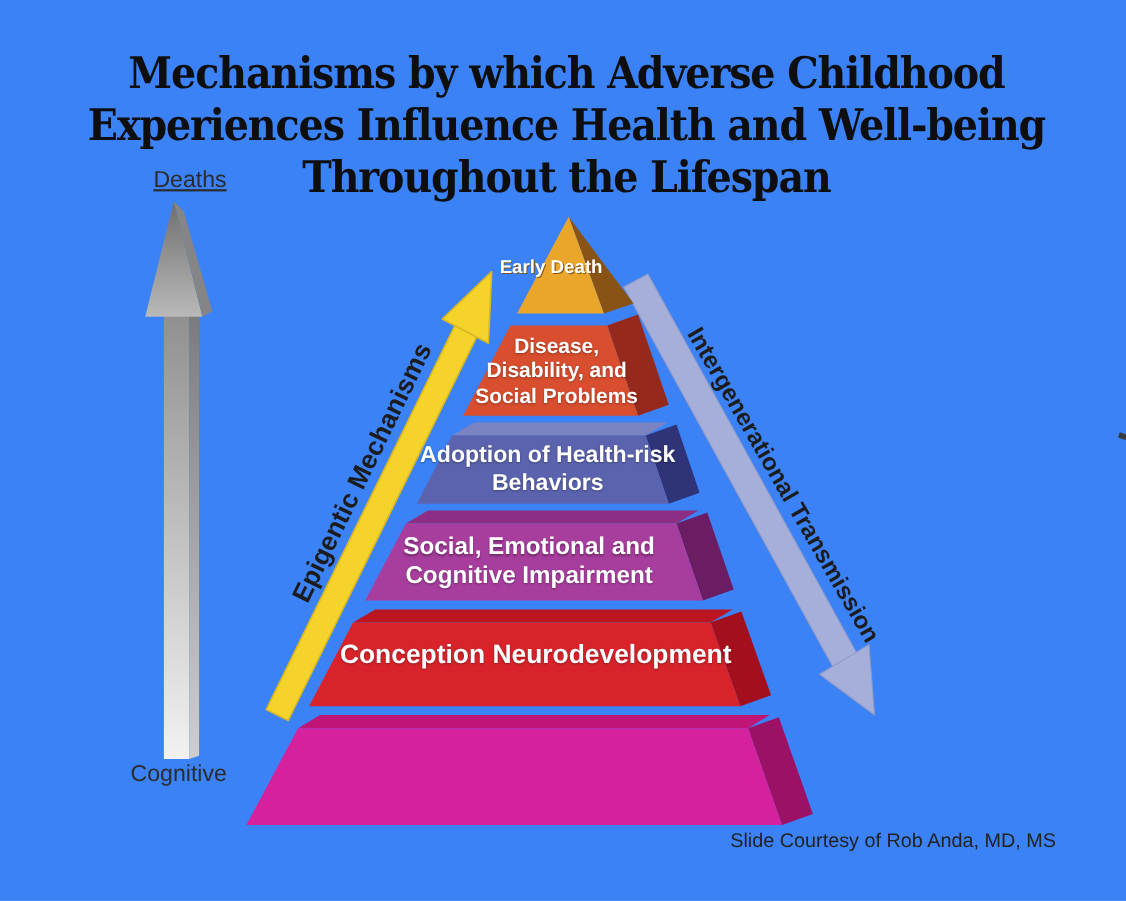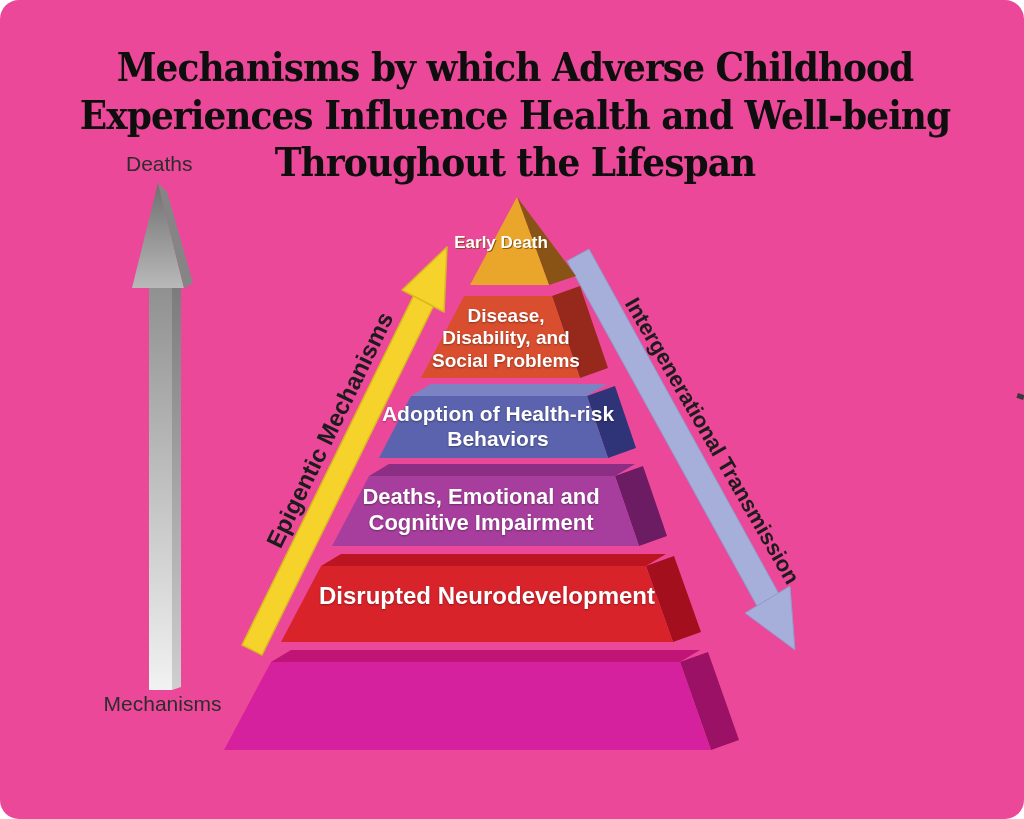--- a/index.html
+++ b/index.html
@@ -1,26 +1,26 @@
 <!DOCTYPE html>
 <html><head>
 <meta charset="utf-8">
 <style>
   html,body{margin:0;padding:0;background:#ffffff;}
-  #stage{position:relative;width:1024px;height:819px;background:#ec4899;overflow:hidden;
-         font-family:"Liberation Sans",sans-serif;border-radius:19px;}
+  #stage{position:relative;width:1024px;height:819px;background:#3b82f6;overflow:hidden;
+         font-family:"Liberation Sans",sans-serif;}
   
   #title{position:absolute;left:20px;top:44px;width:990px;text-align:center;
          font-family:"DejaVu Serif","Liberation Serif",serif;font-weight:bold;color:#0e0e0e;
          font-size:36px;line-height:1.2;letter-spacing:-1px;
          transform:scale(1,1.1);transform-origin:50% 0;}
   .title-line{white-space:nowrap;}
   
   .axis-label{position:absolute;color:#2c2c2c;font-size:21px;}
-  #deaths-label{left:126px;top:152px;width:80px;text-align:left;}
+  #deaths-label{left:126px;top:152px;width:80px;text-align:right;text-decoration:underline;}
   #conception-label{left:100px;top:692px;width:125px;text-align:center;}
   
   .lvl-label{position:absolute;color:#ffffff;font-weight:bold;text-align:center;
              line-height:1.18;text-shadow:0 1px 2px rgba(0,0,0,.35);}
   #lbl-early{left:446px;top:233px;width:110px;font-size:17px;text-shadow:1px 1px 0 rgba(125,75,10,.85);}
   #lbl-disease{left:425px;top:305px;width:162px;font-size:19px;}
   #lbl-adoption{left:378px;top:402px;width:240px;font-size:21px;}
   #lbl-social{left:340px;top:484px;width:282px;font-size:22px;}
   #lbl-disrupted{left:277px;top:582px;width:420px;font-size:24px;}
   #lbl-ace{left:240px;top:674px;width:480px;font-size:27px;}
@@ -110,26 +110,27 @@
     </g>
   </svg>
 
   <div id="title">
     <div class="title-line">Mechanisms by which Adverse Childhood</div>
     <div class="title-line">Experiences Influence Health and Well-being</div>
     <div class="title-line">Throughout the Lifespan</div>
   </div>
 
   <div id="deaths-label" class="axis-label">Deaths</div>
-  <div id="conception-label" class="axis-label">Mechanisms</div>
+  <div id="conception-label" class="axis-label">Cognitive</div>
 
   <div id="lbl-early" class="lvl-label">Early Death</div>
   <div id="lbl-adoption" class="lvl-label">Adoption of Health-risk Behaviors</div>
   <div id="lbl-disease" class="lvl-label">Disease, Disability, and Social Problems</div>
-  <div id="lbl-social" class="lvl-label">Deaths, Emotional and Cognitive Impairment</div>
-  <div id="lbl-disrupted" class="lvl-label">Disrupted Neurodevelopment</div>
+  <div id="lbl-social" class="lvl-label">Social, Emotional and Cognitive Impairment</div>
+  <div id="lbl-disrupted" class="lvl-label">Conception Neurodevelopment</div>
 
   <div id="lbl-epigentic" class="rot-label">Epigentic Mechanisms</div>
   <div id="lbl-intergen" class="rot-label">Intergenerational Transmission</div>
 
+  <div id="credit">Slide Courtesy of Rob Anda, MD, MS</div>
 
   <div id="edge-artifact"></div>
 </div>
 
 </body></html>

